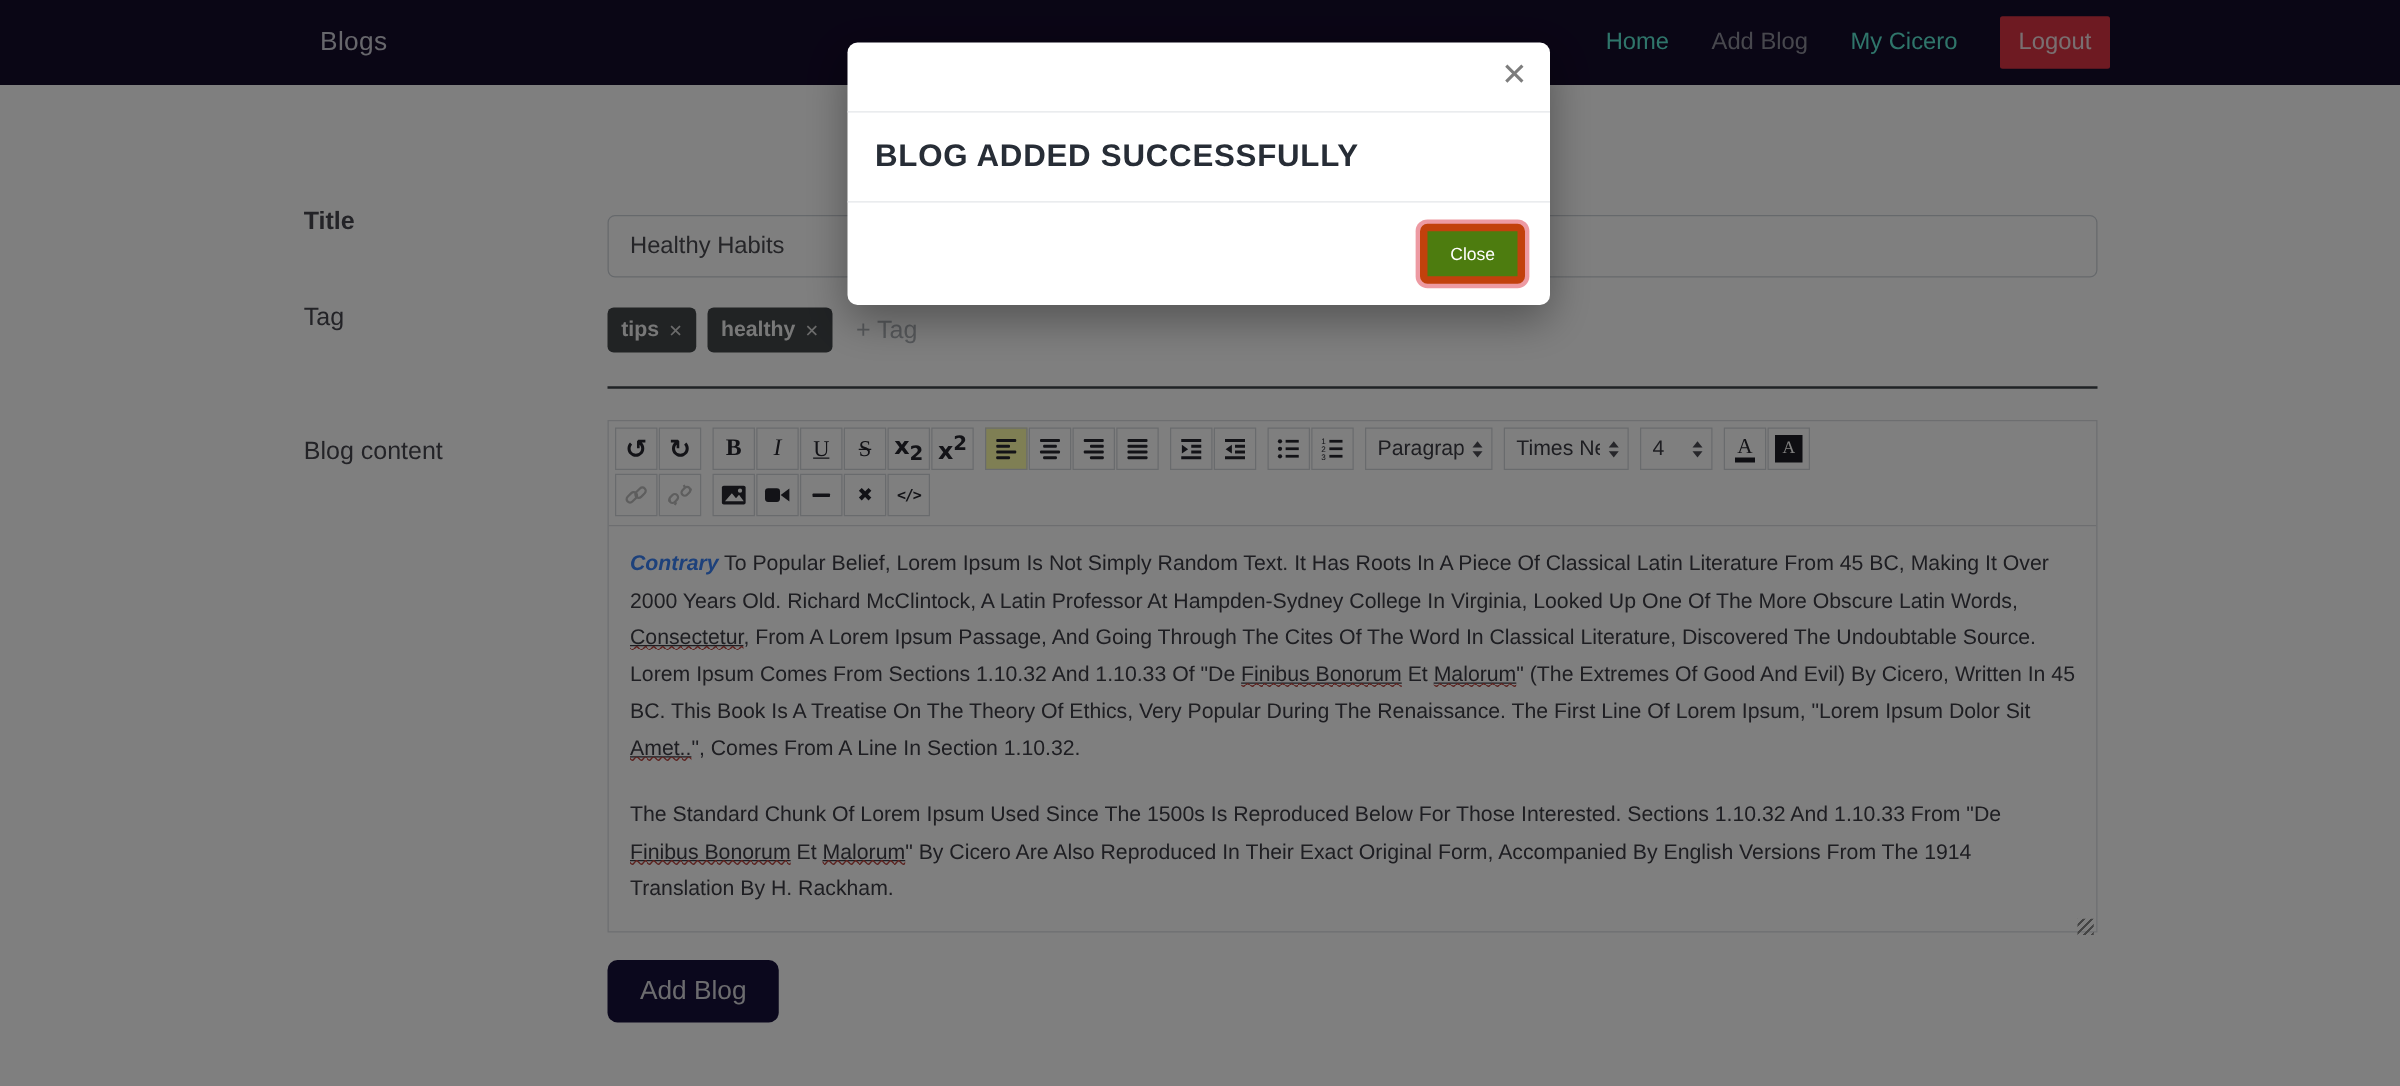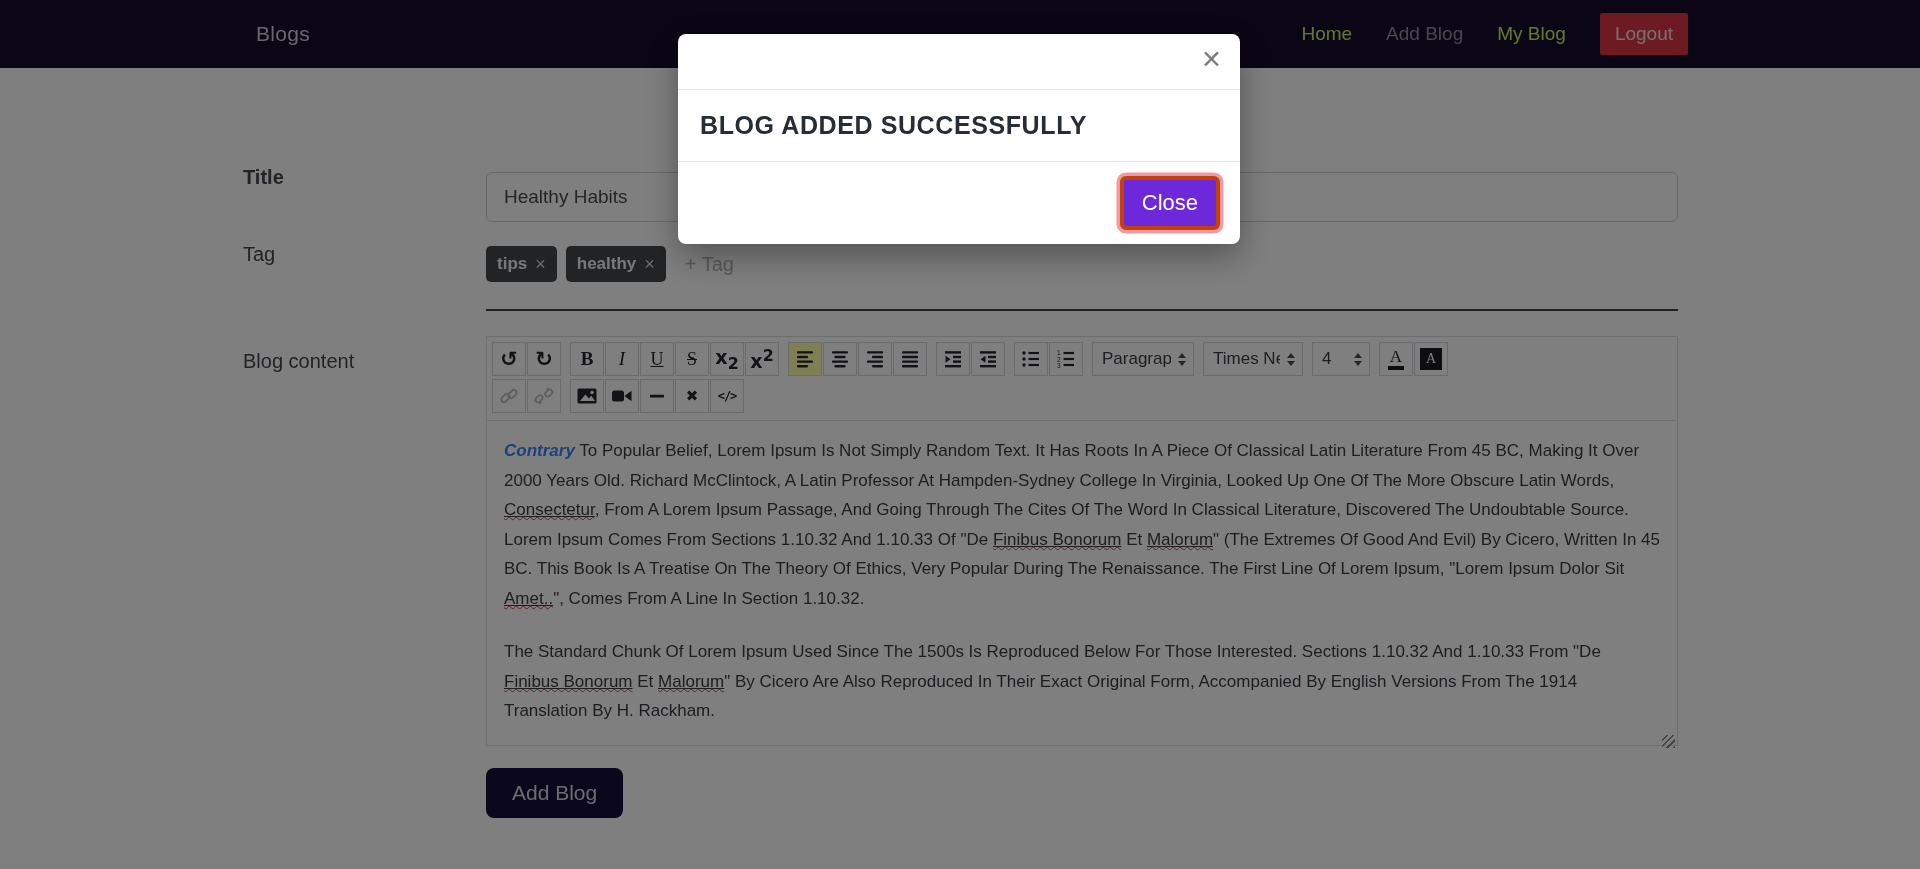--- a/index.html
+++ b/index.html
@@ -6,21 +6,21 @@
   html,body { width:1920px; height:869px; }
   body { font-family: "Liberation Sans", sans-serif; background:#fff; overflow:hidden; }
   .page { position:relative; width:1920px; height:869px; background:#fff; }
 
   
   .navbar { position:absolute; left:0; top:0; width:1920px; height:68px;
             background:#150c2b; display:flex; align-items:center; }
   .brand { position:absolute; left:256px; top:0; height:68px; display:flex; align-items:center;
            color:#cfcfd8; font-size:21px; font-weight:400; letter-spacing:0.3px; }
   .nav-right { position:absolute; right:232px; top:0; height:68px; display:flex; align-items:center; gap:34px; }
-  .nav-link { font-size:19px; color:#bef264; cursor:pointer; }
+  .nav-link { font-size:19px; color:#5eead4; cursor:pointer; }
   .nav-link.dim { color:#8f8f9b; }
   .logout-btn { background:#dc3545; color:#f2dfe2; font-size:19px; border:none; border-radius:2px;
                 padding:10px 15px; cursor:pointer; }
 
   
   .form-label { position:absolute; left:243px; font-size:20px; color:#46464e; }
   .title-input { position:absolute; left:486px; top:172px; width:1192px; height:50px;
                  border:1px solid #cdd2d8; border-radius:6px; background:#fff;
                  font-size:19px; color:#4a4a50; padding:0 17px; font-family:"Liberation Sans",sans-serif; }
   .tags-row { position:absolute; left:486px; top:246px; display:flex; align-items:center; gap:9px; }
@@ -79,34 +79,34 @@
   .backdrop { position:fixed; left:0; top:0; width:1920px; height:869px; background:rgba(0,0,0,0.5); z-index:50; }
   .modal { position:fixed; left:678px; top:34px; width:562px; height:210px; background:#fff;
            border-radius:8px; z-index:60; box-shadow:0 12px 34px rgba(0,0,0,0.35); display:flex; flex-direction:column; }
   .modal-header { height:56px; border-bottom:1px solid #e4e6e9; position:relative; flex:0 0 auto; }
   .modal-close { position:absolute; right:18px; top:13px; font-size:25px; color:#7d7d7d;
                  font-weight:400; cursor:pointer; font-family:"DejaVu Sans",sans-serif; line-height:1; }
   .modal-body { height:72px; border-bottom:1px solid #e4e6e9; display:flex; align-items:center;
                 padding:0 22px; flex:0 0 auto; }
   .modal-title { font-size:25px; font-weight:700; color:#272d36; letter-spacing:0.6px; }
   .modal-footer { flex:1; display:flex; align-items:center; justify-content:flex-end; padding:0 20px; }
-  .modal-close-btn { background:#6d28d9; color:#fff; font-size:22px; padding:10px 18px; border-radius:6px;
-                     border:4px solid #c2410c; box-shadow:0 0 0 3.5px rgba(220,53,69,0.5); cursor:pointer; }
+  .modal-close-btn { background:#4d7c0f; color:#fff; font-size:14px; padding:10px 18px; border-radius:6px;
+                     border:6px solid #c2410c; box-shadow:0 0 0 3.5px rgba(220,53,69,0.5); cursor:pointer; }
 </style>
 </head>
 <body>
 
 <div class="page">
 
   <div class="navbar">
     <div class="brand">Blogs</div>
     <div class="nav-right">
       <span class="nav-link">Home</span>
         <span class="nav-link dim">Add Blog</span>
-        <span class="nav-link">My Blog</span>
+        <span class="nav-link">My Cicero</span>
       <button class="logout-btn">Logout</button>
     </div>
   </div>
 
   <div class="form-label" style="top:166px;font-weight:bold;">Title</div>
   <input class="title-input" type="text" value="Healthy Habits" style="">
 
   <div class="form-label" style="top:243px;">Tag</div>
   <div class="tags-row" id="tags-slot">
       <div class="chip">

